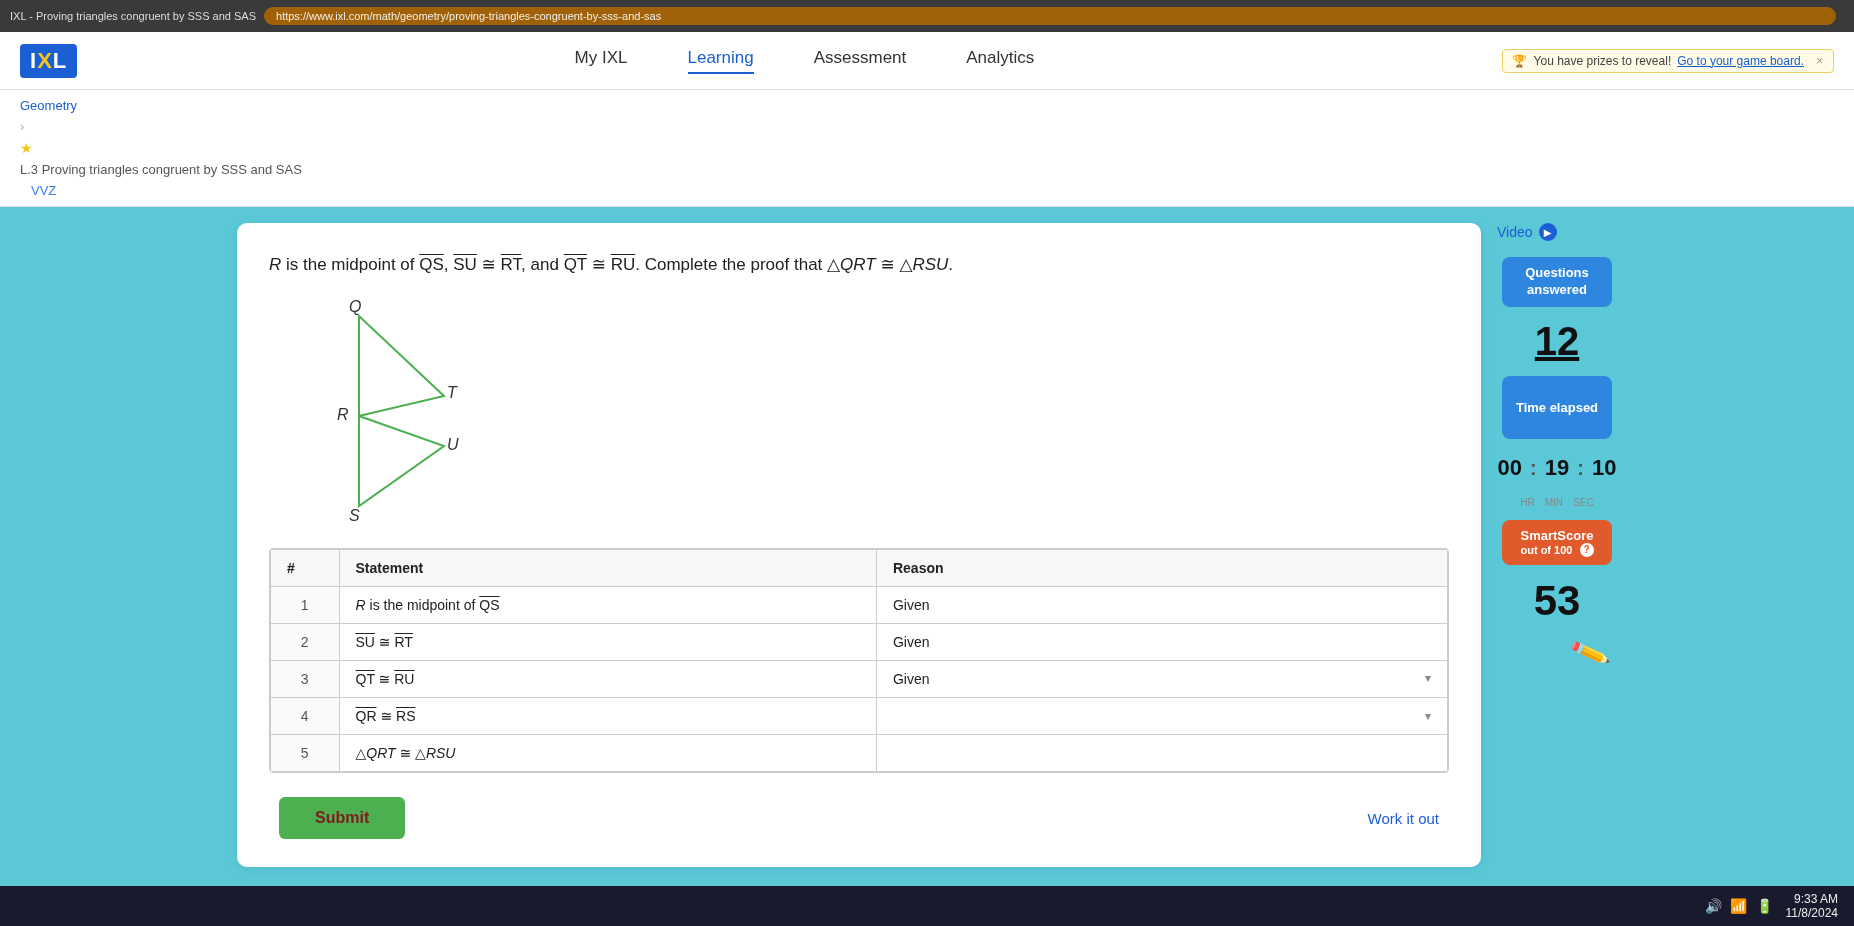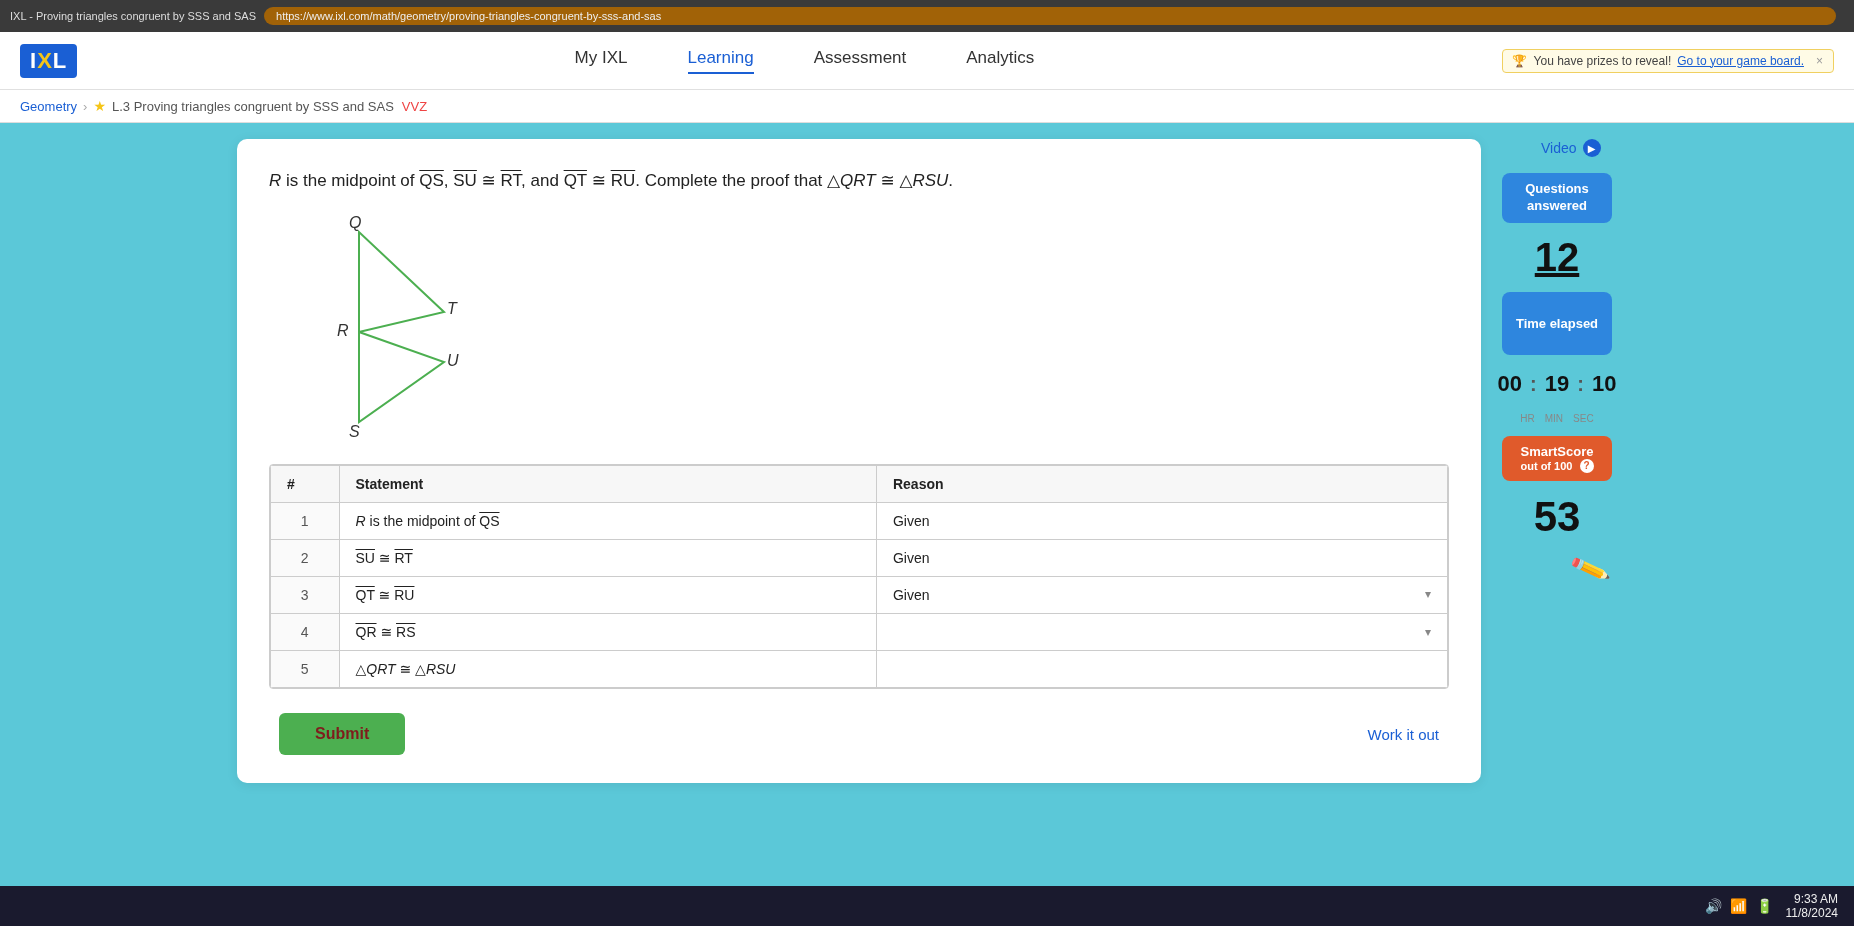--- a/index.html
+++ b/index.html
@@ -81,25 +81,26 @@
     .prize-banner .close-x {
       cursor: pointer;
       color: #999;
       margin-left: 6px;
     }
     
     .breadcrumb-bar {
       background: white;
       padding: 8px 20px;
       display: flex;
-      align-items: center;
+      align-items: flex-start;
       gap: 6px;
       font-size: 13px;
       color: #555;
       border-bottom: 1px solid #ddd;
+      flex-direction: column;
     }
     .breadcrumb-bar a { color: #1a5fd4; text-decoration: none; }
     .breadcrumb-bar .sep { color: #aaa; }
     .star-icon { color: #f5c518; font-size: 14px; }
     
     .main-area {
       display: flex;
       padding: 16px 10px;
       gap: 16px;
       max-width: 1400px;
@@ -363,21 +364,21 @@
     <a style="color:#1a5fd4;text-decoration:underline;">Go to your game board.</a>
     <span class="close-x">×</span>
   </div>
 </div>
 
 <div class="breadcrumb-bar">
   <a>Geometry</a>
   <span class="sep">›</span>
   <span class="star-icon">★</span>
   <span>L.3 Proving triangles congruent by SSS and SAS</span>
-  <span style="margin-left:2px;color:#ef4444;">VVZ</span>
+  <span style="margin-left:11px;color:#3b82f6;">VVZ</span>
 </div>
 
 <div class="main-area">
 
   <div class="content-card">
 
     <div class="problem-statement">
       <em>R</em> is the midpoint of <span class="overline">QS</span>, <span class="overline">SU</span> ≅ <span class="overline">RT</span>, and <span class="overline">QT</span> ≅ <span class="overline">RU</span>. Complete the proof that △<em>QRT</em> ≅ △<em>RSU</em>.
     </div>
 
@@ -456,21 +457,21 @@
     </div>
 
     <div class="bottom-bar">
       <button class="submit-btn">Submit</button>
       <a class="work-it-out-link">Work it out</a>
     </div>
   </div>
 
   <div class="sidebar">
 
-    <div style="display:flex;align-items:center;gap:6px;align-self:flex-start;margin-bottom:4px;margin-left:44px;">
+    <div style="display:flex;align-items:center;gap:6px;align-self:flex-start;margin-bottom:4px;">
       <span style="font-size:14px;color:#1a5fd4;">Video</span>
       <span class="video-play">▶</span>
     </div>
 
     <div class="questions-answered-box">
       <span>Questions answered</span>
     </div>
     <div class="big-number">12</div>
 
     <div class="time-elapsed-box">

